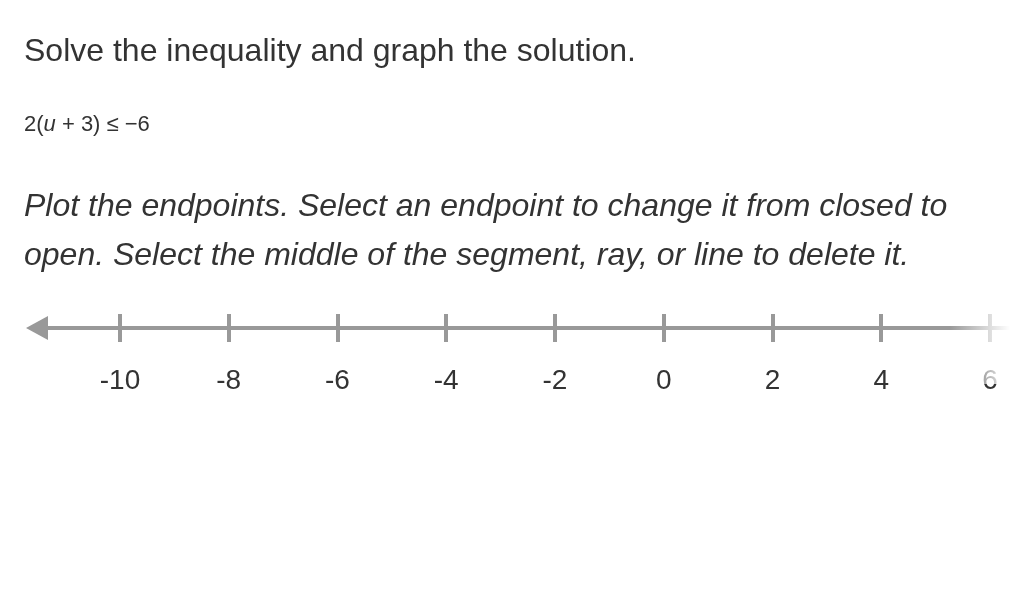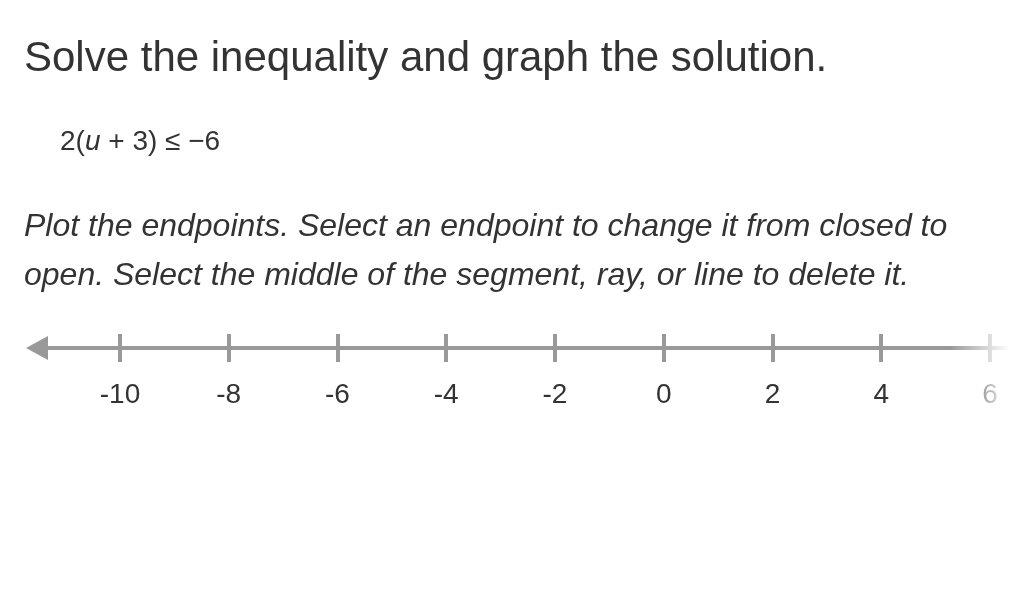--- a/index.html
+++ b/index.html
@@ -9,28 +9,27 @@
     }
     body {
       font-family: Verdana, Geneva, sans-serif;
       background: #ffffff;
       padding: 28px 24px;
       width: 1033px;
       height: 616px;
       color: #333333;
     }
     .question {
-      font-size: 42px;
+      font-size: 32px;
       line-height: 1.4;
       margin-bottom: 38px;
       color: #333333;
     }
     .expression {
-      font-size: 28px;
-      margin-left: 36px;
+      font-size: 22px;
       margin-bottom: 44px;
       color: #333333;
       font-family: Verdana, Geneva, sans-serif;
     }
     .expression .var {
       font-style: italic;
     }
     .instructions {
       font-size: 32px;
       font-style: italic;
@@ -64,21 +63,21 @@
     }
     .tick {
       position: absolute;
       top: 10px;
       width: 4px;
       height: 28px;
       background: #999999;
     }
     .tick-label {
       position: absolute;
-      top: 54px;
+      top: 60px;
       font-size: 28px;
       color: #333333;
       transform: translateX(-50%);
       font-family: Verdana, Geneva, sans-serif;
     }
     .fade-right {
       position: absolute;
       top: 0;
       right: 0;
       width: 60px;

